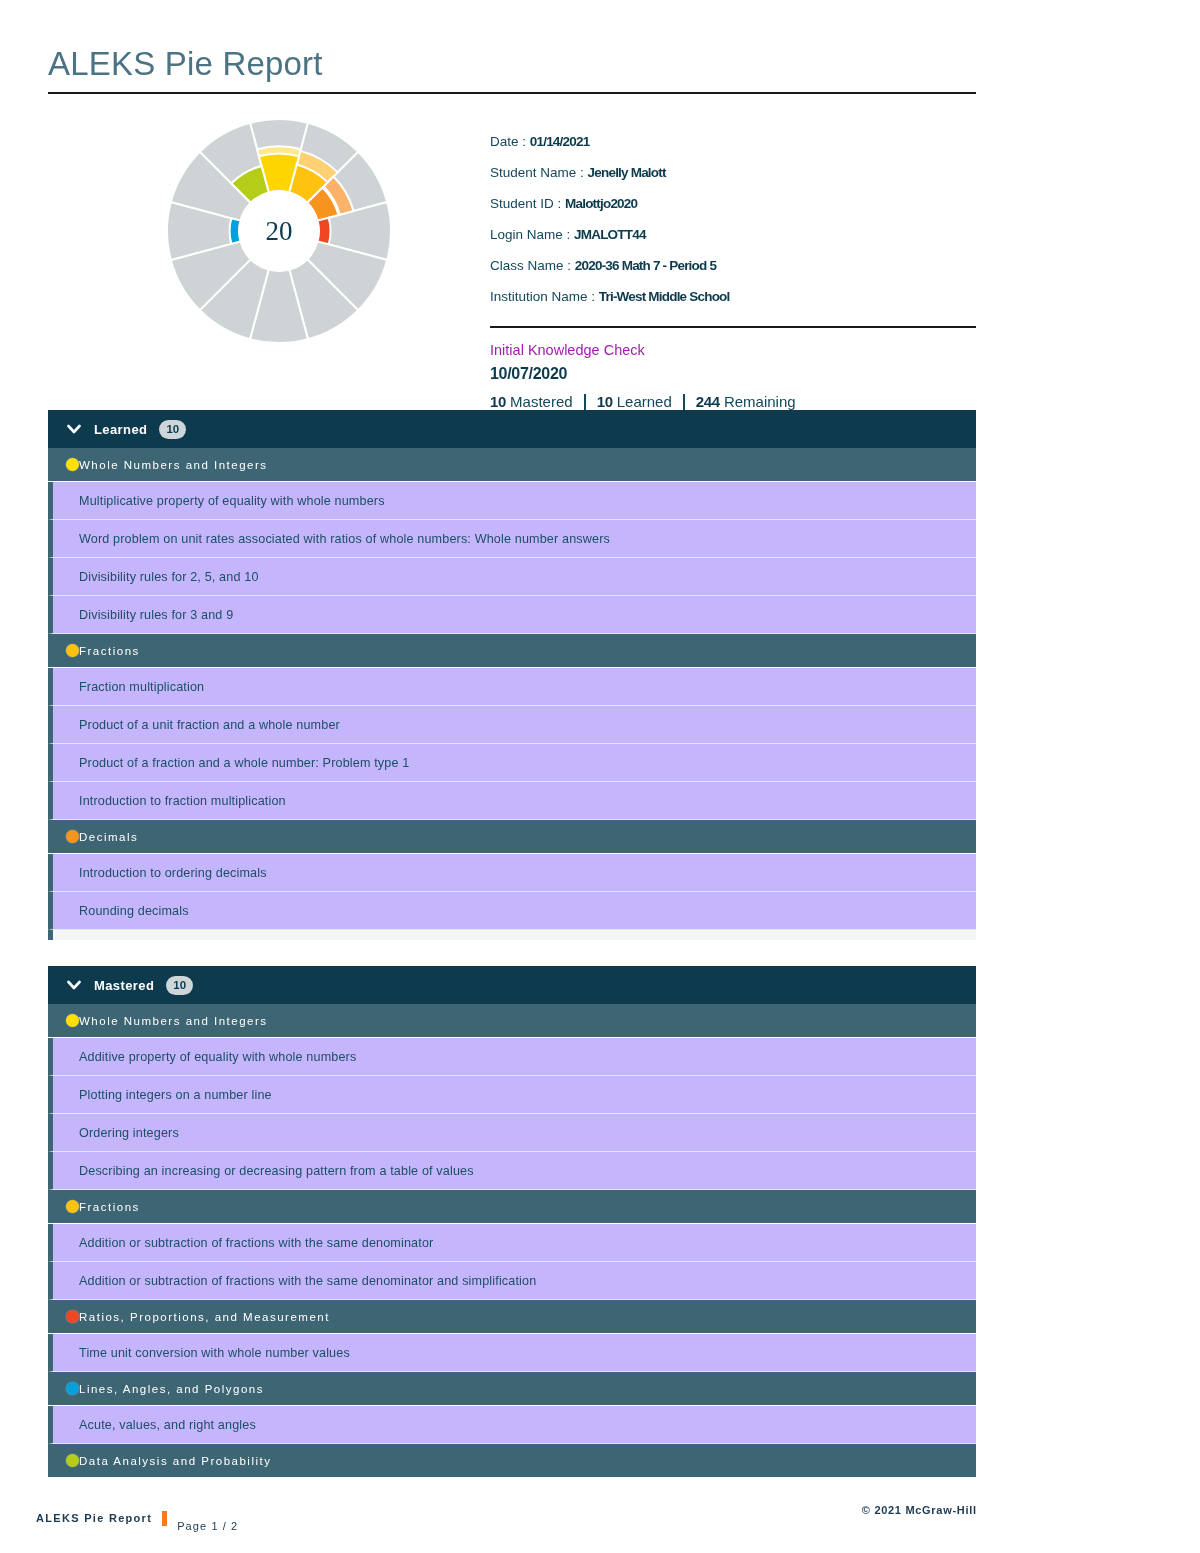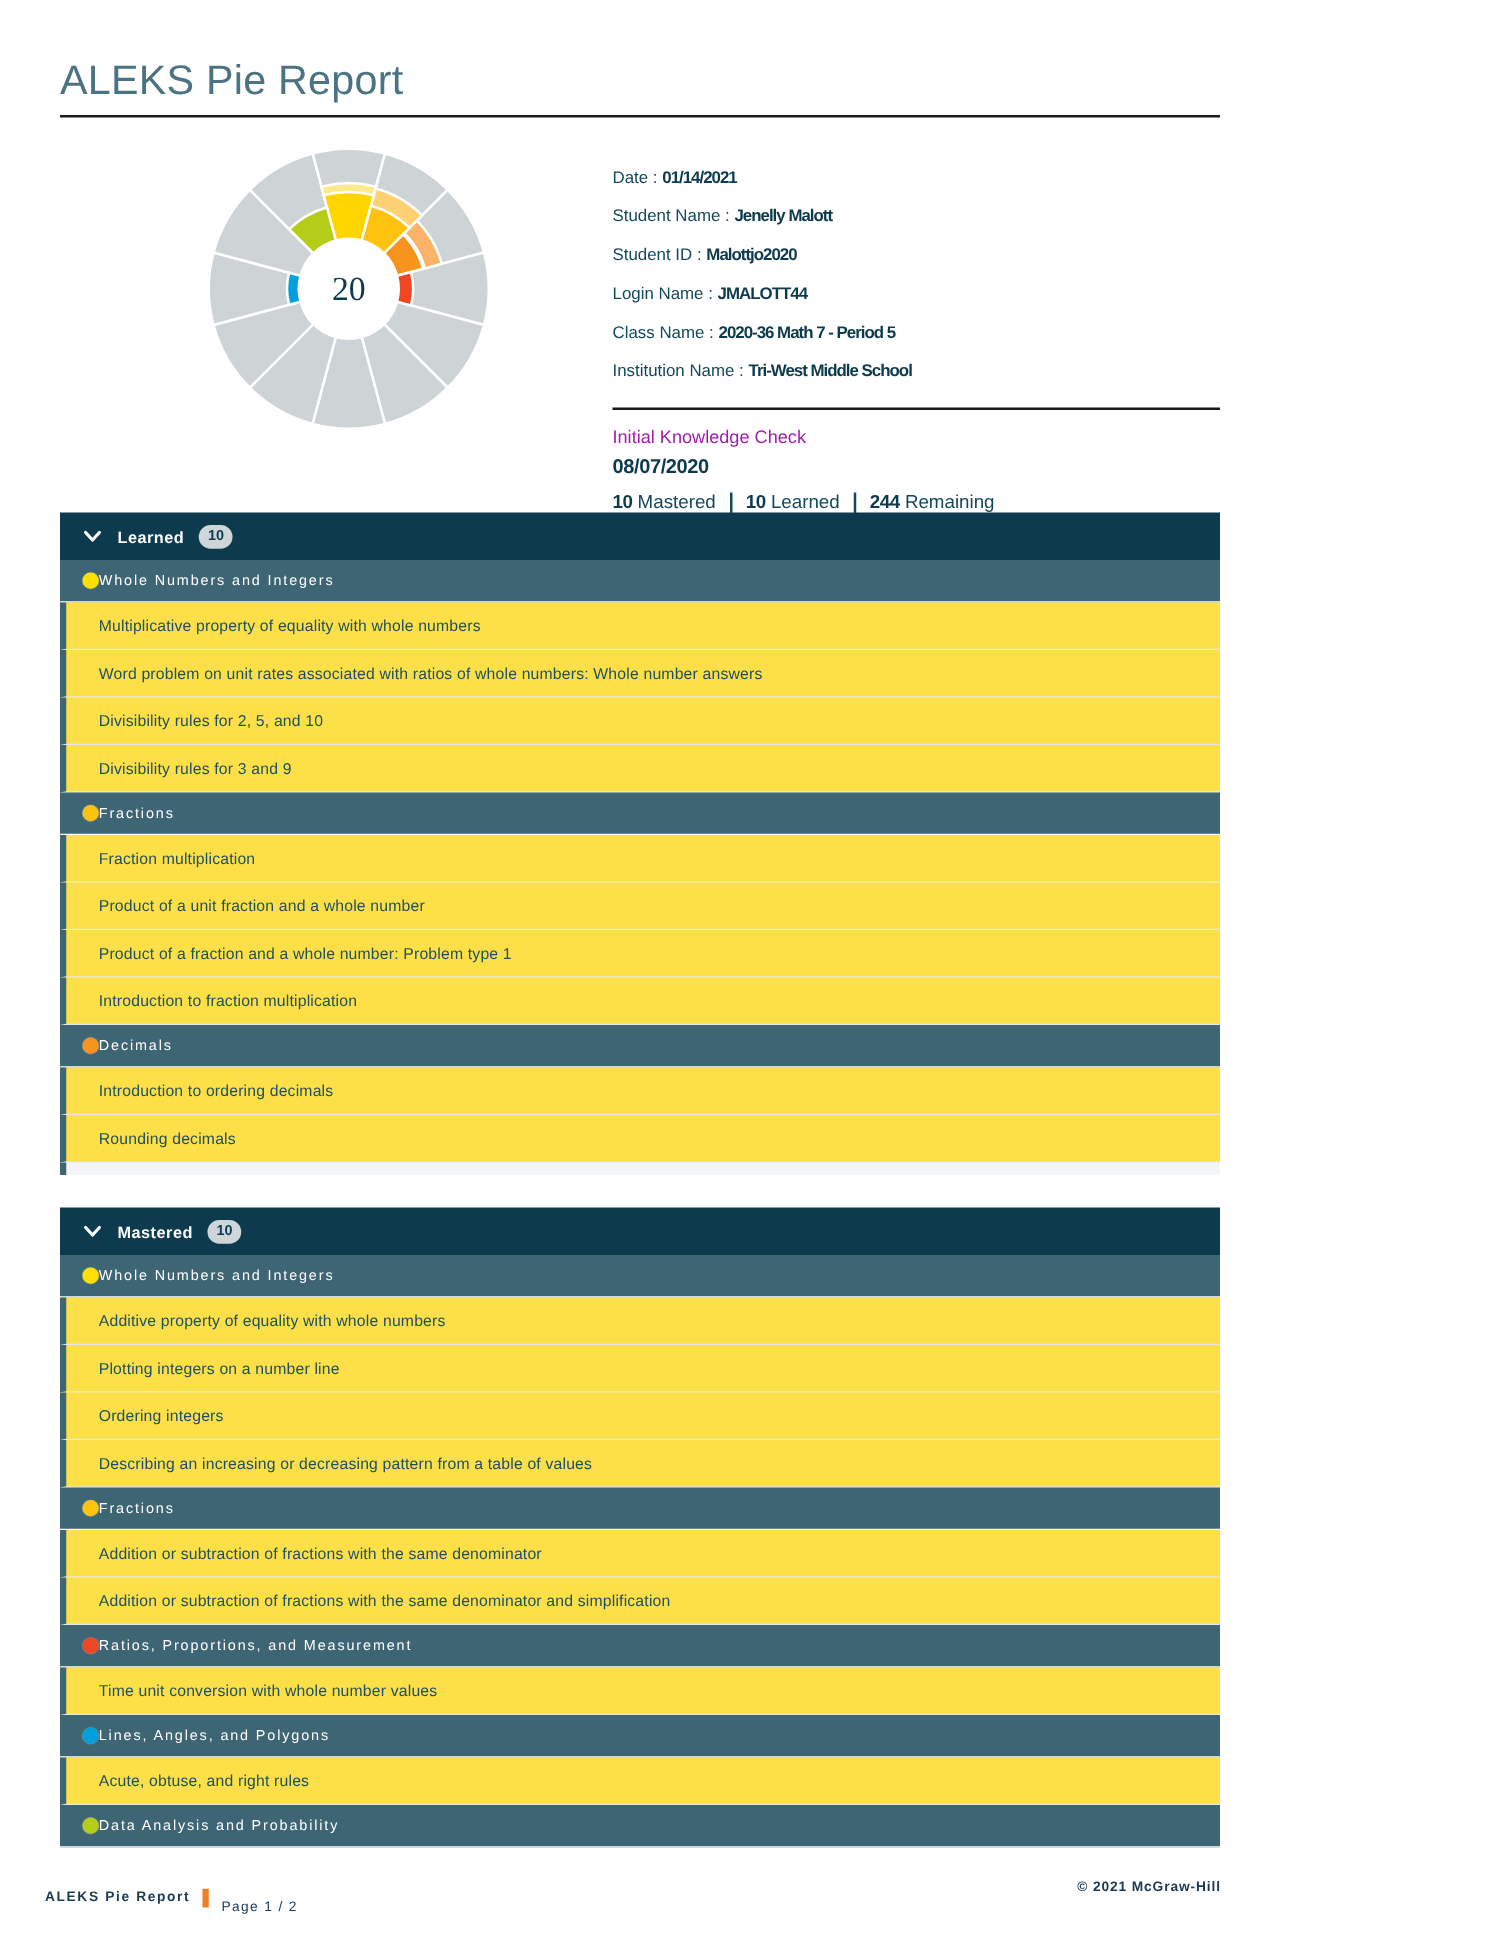--- a/index.html
+++ b/index.html
@@ -184,21 +184,21 @@
     box-shadow: 0 0 0 0.5px rgba(255,255,255,0.25);
   }
   .cat-name {
     color: #ffffff;
     font-size: 11.5px;
     letter-spacing: 1.5px;
     font-weight: 400;
   }
 
   .topic-row {
-    background: #fde047;
+    background: #c4b5fd;
     height: 38px;
     display: flex;
     align-items: center;
     padding-left: 26px;
     border-bottom: 1px solid #e3e8ea;
     border-left: 5px solid #3e6573;
   }
   .topic-text {
     font-size: 12.6px;
     color: #1d4f63;
@@ -326,21 +326,21 @@
       </div>
 
       <div class="info-row">
         <span class="info-label">Institution Name :</span>
         <span class="info-value blurred">Tri-West Middle School</span>
       </div>
 
       <div class="info-rule"></div>
 
       <div class="ikc-label">Initial Knowledge Check</div>
-      <div class="ikc-date">08/07/2020</div>
+      <div class="ikc-date">10/07/2020</div>
 
       <div class="ikc-stats">
         <span class="stat-num">10</span>
         <span class="stat-word">Mastered</span>
         <span class="stat-sep"></span>
         <span class="stat-num">10</span>
         <span class="stat-word">Learned</span>
         <span class="stat-sep"></span>
         <span class="stat-num">244</span>
         <span class="stat-word">Remaining</span>
@@ -445,21 +445,21 @@
           <span class="cat-name">Ratios, Proportions, and Measurement</span>
         </div>
         <div class="topic-row">
           <span class="topic-text">Time unit conversion with whole number values</span>
         </div>
         <div class="cat-bar">
           <span class="cat-dot" style="background: rgb(0, 160, 221);"></span>
           <span class="cat-name">Lines, Angles, and Polygons</span>
         </div>
         <div class="topic-row">
-          <span class="topic-text">Acute, obtuse, and right rules</span>
+          <span class="topic-text">Acute, values, and right angles</span>
         </div>
         <div class="cat-bar">
           <span class="cat-dot" style="background: rgb(181, 204, 24);"></span>
           <span class="cat-name">Data Analysis and Probability</span>
         </div>
       </div>
     </div>
 
   <div class="footer">
     <div class="footer-left">

